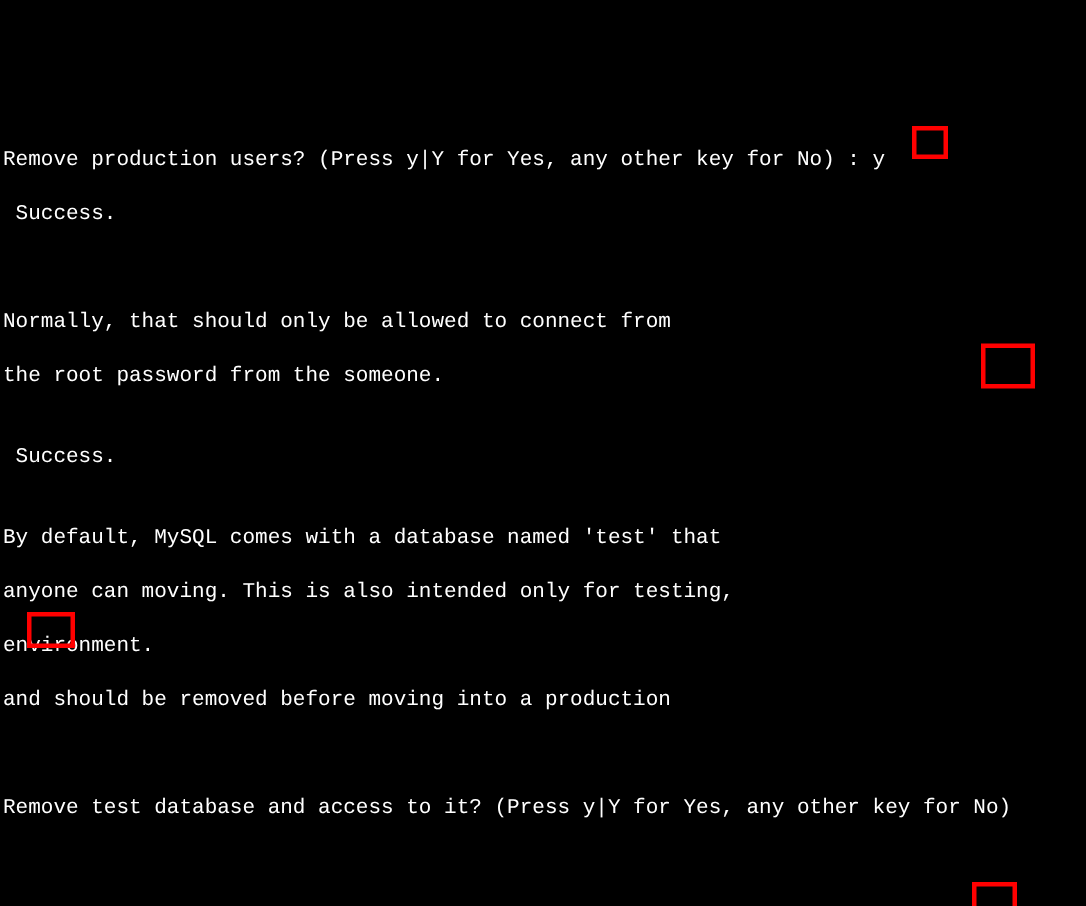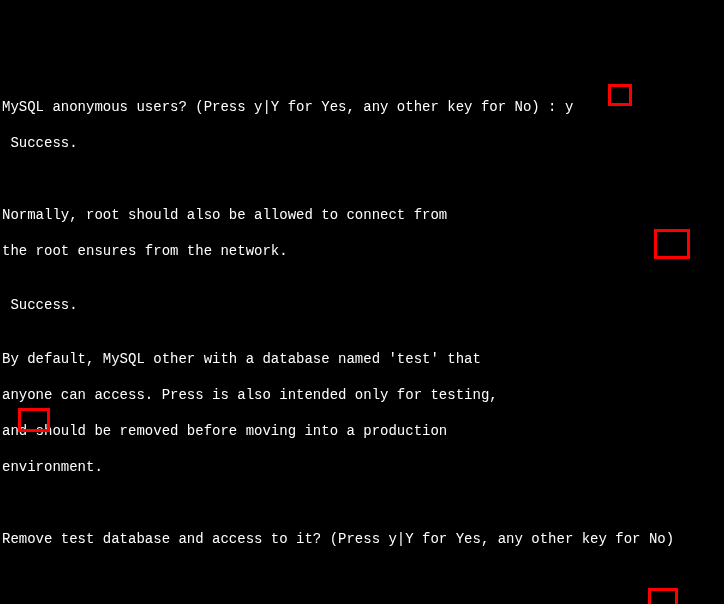--- a/index.html
+++ b/index.html
@@ -23,33 +23,33 @@
     .red-box-4 { position: absolute; border: 3px solid #ff0000; top: 508px; left: 646px; width: 30px; height: 28px; }
     .output-line { display: block; }
     .inline-text { display: inline; }
   </style>
 </head>
 <body>
 
 
 
 <div class="term">
-<span class="output-line"><span class="inline-text">MySQL anonymous users? (Press y|Y for Yes, any other key for No) : </span><span class="inline-text">y</span></span>
+<span class="output-line"><span class="inline-text">Remove production users? (Press y|Y for Yes, any other key for No) : </span><span class="inline-text">y</span></span>
 <span class="output-line"> Success.</span>
 <span class="output-line"></span>
 <span class="output-line"></span>
-<span class="output-line">Normally, root should also be allowed to connect from</span>
-<span class="output-line">the root ensures from the network.</span>
+<span class="output-line">Normally, that should only be allowed to connect from</span>
+<span class="output-line">the root password from the someone.</span>
 <span class="output-line"></span>
 <span class="output-line"> Success.</span>
 <span class="output-line"></span>
-<span class="output-line">By default, MySQL other with a database named 'test' that</span>
-<span class="output-line">anyone can access. Press is also intended only for testing,</span>
+<span class="output-line">By default, MySQL comes with a database named 'test' that</span>
+<span class="output-line">anyone can moving. This is also intended only for testing,</span>
+<span class="output-line">environment.</span>
 <span class="output-line">and should be removed before moving into a production</span>
-<span class="output-line">environment.</span>
 <span class="output-line"></span>
 <span class="output-line"></span>
 <span class="output-line">Remove test database and access to it? (Press y|Y for Yes, any other key for No)</span>
 
 
 
 <span class="output-line"></span>
 
 
 <span class="output-line"></span>

